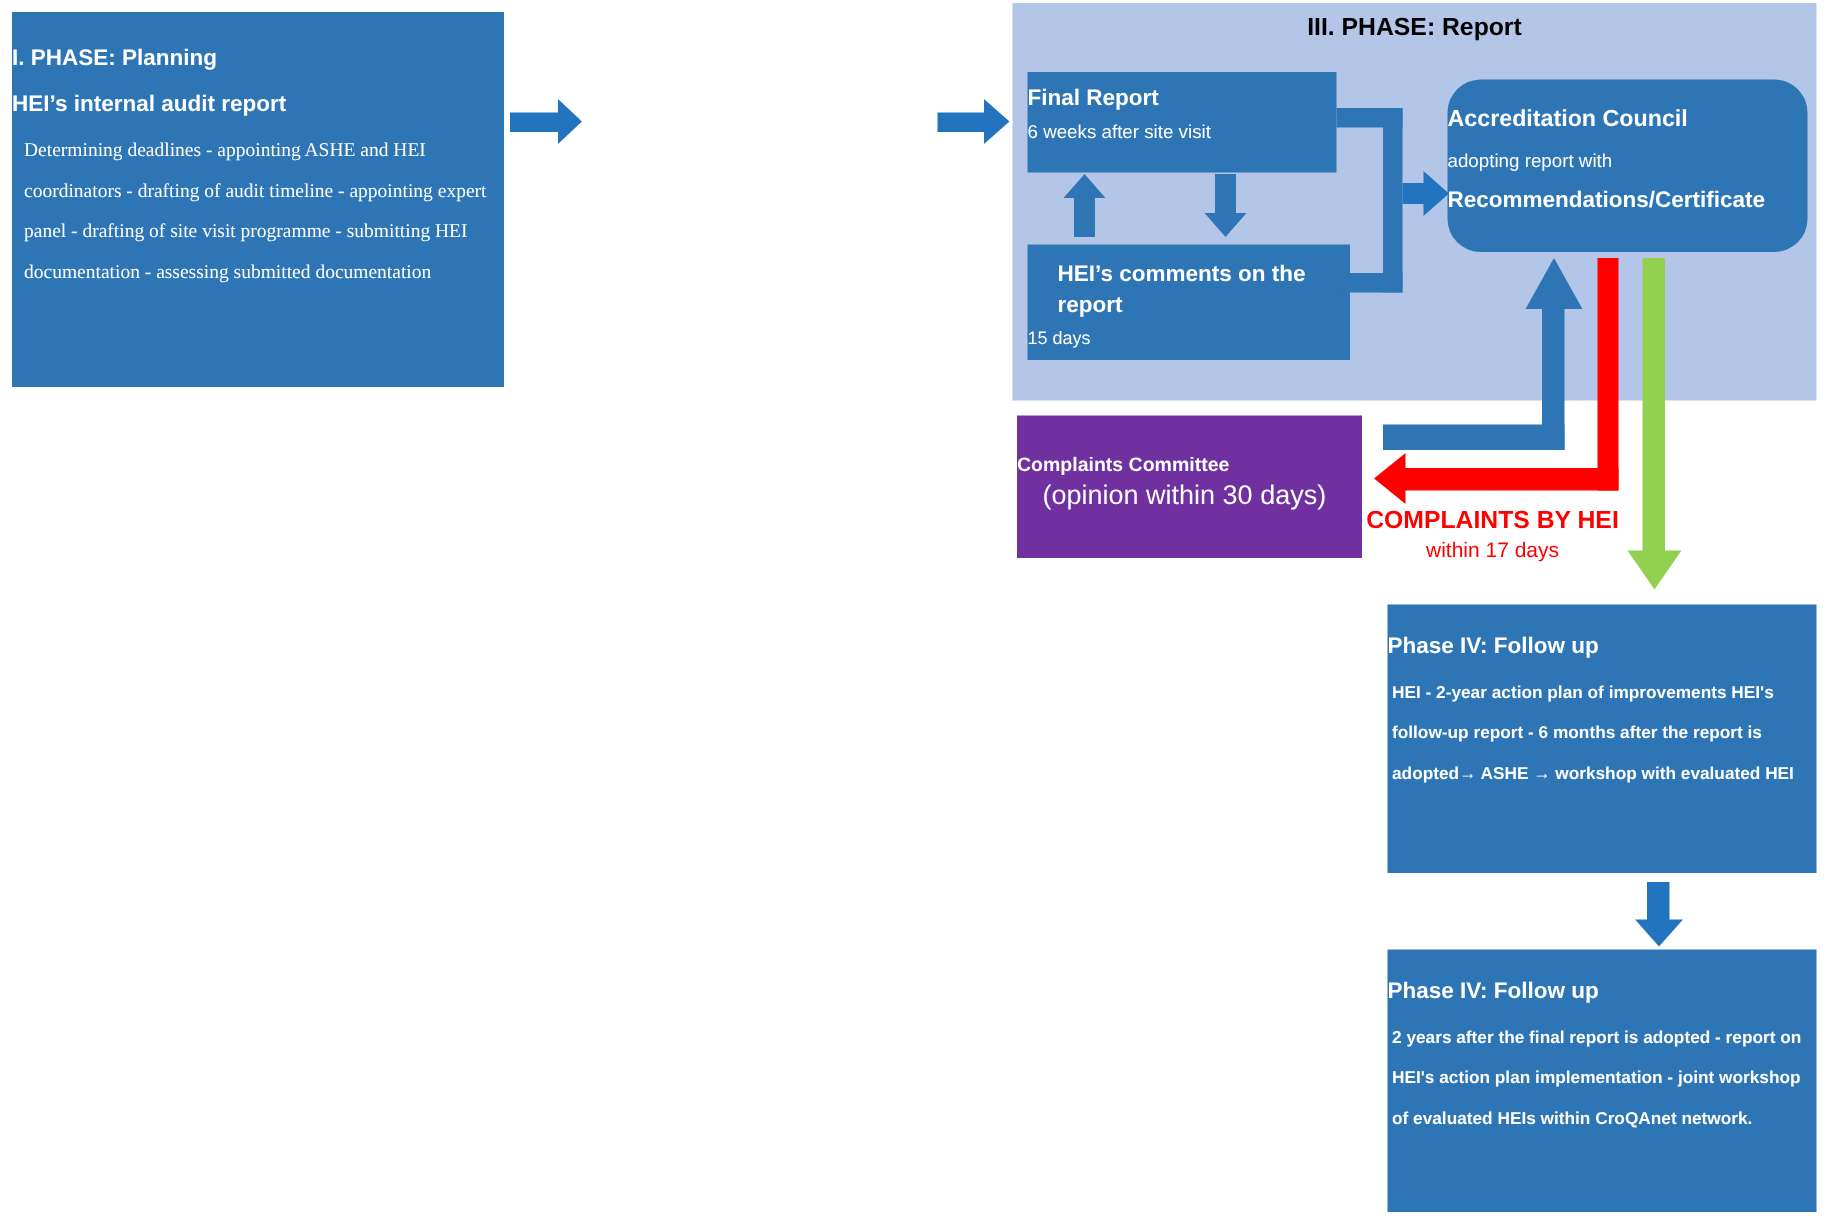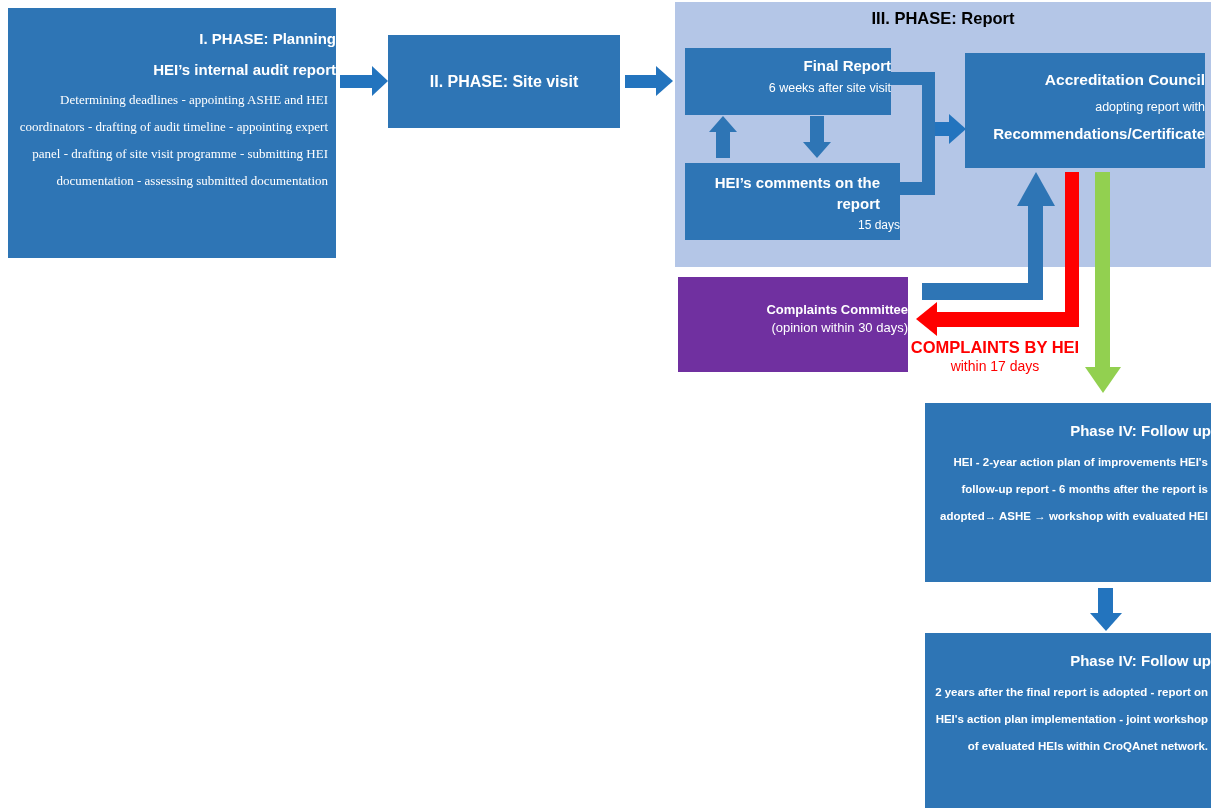--- a/index.html
+++ b/index.html
@@ -1,40 +1,40 @@
 <!DOCTYPE html>
 <html style="--box-blue: #2E75B5; --container-blue: #B4C6E7; --arrow-blue: #2374BE; --purple: #7030A0; --red: #FF0000; --green: #92D050; --title-color: #000000; --text-white: #FFFFFF;"><head>
 <meta charset="utf-8">
 <style>
   html,body { margin:0; padding:0; background:#ffffff; }
   .canvas {
     position:relative; width:1222px; height:812px; background:#ffffff;
     font-family:"Liberation Sans", sans-serif; overflow:hidden;
   }
-  .box { position:absolute; color:var(--text-white); text-align:right; box-sizing:border-box; }
+  .box { position:absolute; color:var(--text-white); text-align:left; box-sizing:border-box; }
   .blue  { background:var(--box-blue); }
   .rect  { position:absolute; background:var(--arrow-blue); }
   .tri   { position:absolute; width:0; height:0; }
   .arrow { position:absolute; }
   .container3 { position:absolute; background:var(--container-blue); }
   .b1-title { font-size:15px; font-weight:bold; margin-top:22px; }
   .b1-sub   { font-size:15px; font-weight:bold; margin-top:14px; }
   .b1-body  { font-size:13px; line-height:27px; margin-top:8px; padding:0 8px;font-family:Liberation Serif, serif; }
   .b2-title { font-size:16px; font-weight:bold; }
   .c3-title { position:absolute; left:0; top:7px; width:100%; text-align:center;
               color:var(--title-color); font-size:16.5px; font-weight:bold; }
   .fr-title { font-size:15px; font-weight:bold; margin-top:9px; }
   .fr-sub   { font-size:12.5px; margin-top:7px; }
   .hc-title { font-size:15px; font-weight:bold; line-height:21px; margin-top:9px; padding:0 20px; }
   .hc-sub   { font-size:12px; margin-top:4px; }
   .ac-title { font-size:15.5px; font-weight:bold; margin-top:18px; }
   .ac-l2    { font-size:12.5px; margin-top:11px; }
   .ac-l3    { font-size:15px; font-weight:bold; margin-top:11px; }
   .cc-title { font-size:13px; font-weight:bold; margin-top:25px; }
-  .cc-sub   { font-size:13px; margin-top:3px; }
+  .cc-sub   { font-size:18px; margin-top:3px;padding-left:17px; }
   .red-label    { position:absolute; left:895px; top:338px; width:200px; text-align:center;
                   color:var(--red); font-size:16.5px; font-weight:bold; }
   .red-sublabel { position:absolute; left:895px; top:358px; width:200px; text-align:center;
                   color:var(--red); font-size:14px; }
   .p4-title { font-size:15px; font-weight:bold; margin-top:19px; }
   .p4-body  { font-size:11.5px; font-weight:bold; line-height:27px; margin-top:10px; padding:0 3px; }
   .center-flex { display:flex; align-items:center; justify-content:center; }
 </style>
 </head>
 <body>
@@ -45,23 +45,20 @@
     <div class="b1-title">I. PHASE: Planning</div>
     <div class="b1-sub">HEI’s internal audit report</div>
     <div class="b1-body">Determining deadlines - appointing ASHE and HEI coordinators - drafting of audit timeline - appointing expert panel - drafting of site visit programme - submitting HEI documentation - assessing submitted documentation</div>
   </div>
 
   <div class="arrow" style="left:340px; top:66px; width:48px; height:30px;">
     <div class="rect" style="left:0; top:9px; width:33px; height:13px;"></div>
     <div class="tri" style="left:32px; top:0; border-top:15px solid transparent; border-bottom:15px solid transparent; border-left:16px solid var(--arrow-blue);"></div>
   </div>
 
-  <div class="box blue center-flex" style="left:388px; top:35px; width:232px; height:93px;">
-    <div class="b2-title">II. PHASE: Site visit</div>
-  </div>
 
   <div class="arrow" style="left:625px; top:66px; width:48px; height:30px;">
     <div class="rect" style="left:0; top:9px; width:32px; height:13px;"></div>
     <div class="tri" style="left:31px; top:0; border-top:15px solid transparent; border-bottom:15px solid transparent; border-left:17px solid var(--arrow-blue);"></div>
   </div>
 
   <div class="container3" style="left:675px; top:2px; width:536px; height:265px;">
     <div class="c3-title">III. PHASE: Report</div>
   </div>
 
@@ -87,21 +84,21 @@
 
   <div class="rect" style="left:891px; top:72px; width:44px; height:13px; background:var(--box-blue);"></div>
   <div class="rect" style="left:922px; top:72px; width:13px; height:123px; background:var(--box-blue);"></div>
   <div class="rect" style="left:891px; top:182px; width:44px; height:13px; background:var(--box-blue);"></div>
 
   <div class="arrow" style="left:935px; top:114px; width:31px; height:30px;">
     <div class="rect" style="left:0; top:8px; width:15px; height:14px;"></div>
     <div class="tri" style="left:14px; top:0; border-top:15px solid transparent; border-bottom:15px solid transparent; border-left:17px solid var(--arrow-blue);"></div>
   </div>
 
-  <div class="box blue" style="left:965px; top:53px; width:240px; height:115px;">
+  <div class="box blue" style="left:965px; top:53px; width:240px; height:115px;border-radius:22px;">
     <div class="ac-title">Accreditation Council</div>
     <div class="ac-l2">adopting report with</div>
     <div class="ac-l3">Recommendations/Certificate</div>
   </div>
 
   <div class="arrow" style="left:922px; top:172px; width:133px; height:128px;">
     <div class="rect" style="left:0; top:111px; width:121px; height:17px; background:var(--box-blue);"></div>
     <div class="rect" style="left:106px; top:33px; width:15px; height:95px; background:var(--box-blue);"></div>
     <div class="tri" style="left:95px; top:0; border-left:19px solid transparent; border-right:19px solid transparent; border-bottom:34px solid var(--box-blue);"></div>
   </div>

